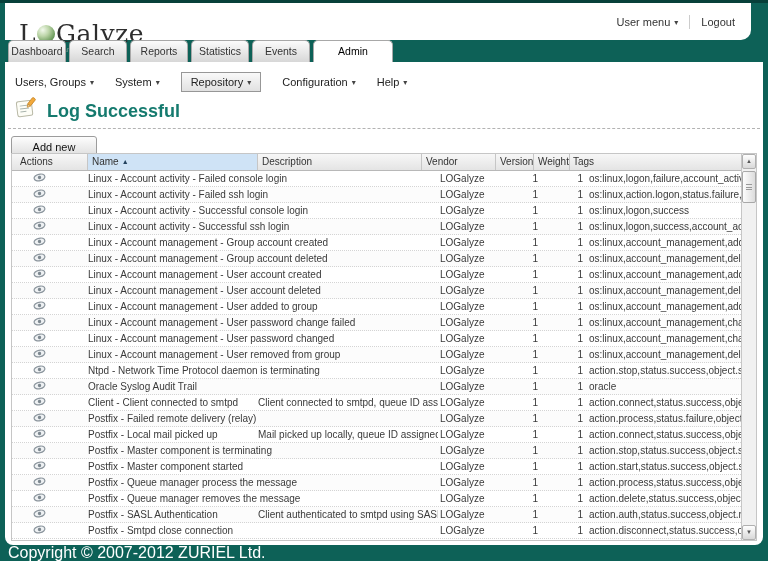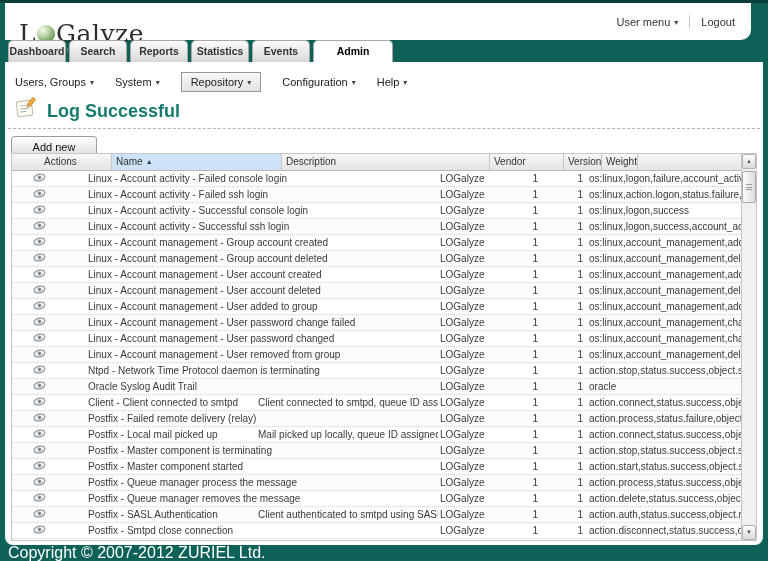--- a/index.html
+++ b/index.html
@@ -31,21 +31,21 @@
   .user-sep { width:1px; height:14px; background:#ccc; margin:0 11px; }
   .logout { cursor:pointer; }
 
   
   .tabbar { position:absolute; top:40px; left:8px; display:flex; gap:3px; height:22px; }
   .tab {
     height:22px; line-height:21px; text-align:center; width:58px;
     background:linear-gradient(#fbfbfb,#d7d7d7);
     border:1px solid #a8a8a8; border-bottom:none;
     border-radius:5px 5px 0 0;
-    font-size:10.5px; font-weight:bold; color:#333; cursor:pointer;
+    font-size:10.5px; font-weight:normal; color:#333; cursor:pointer;
     overflow:hidden;
   }
   .tab.active { background:#fff; color:#000; width:80px; }
 
   
   .content {
     position:absolute; top:62px; left:5px; right:5px; bottom:16px;
     background:#fff; border-radius:0 0 8px 8px; overflow:hidden;
   }
   .menubar { margin:9px 0 0 10px; display:flex; align-items:center; gap:21px; font-size:11px; color:#222; height:21px; }
@@ -72,23 +72,23 @@
   .grid-header {
     display:flex; height:17px; width:calc(100% - 15px);
     background:linear-gradient(#f7f7f7,#e4e4e4);
     border-bottom:1px solid #b8b8b8;
     font-size:10px; color:#333;
   }
   .gh-cell { border-right:1px solid #c6c6c6; padding:2px 4px; line-height:12px; white-space:nowrap; overflow:hidden; cursor:pointer; }
   .gh-cell.sorted { background:#cfe3f6; }
   .sort-arrow { font-size:7px; color:#23425e; margin-left:3px; vertical-align:1px; }
 
-  .col-actions { width:76px; padding-left:8px;margin-left:24px; }
+  .col-actions { width:76px; padding-left:8px; }
   .col-name    { width:170px; }
-  .col-desc    { width:208px; }
+  .col-desc    { width:164px; }
   .col-vendor  { width:74px; }
   .col-version { width:38px; }
   .col-weight  { width:36px; }
   .col-tags    { flex:1; padding-left:3px; }
 
   .grid-body { position:absolute; top:17px; left:0; right:15px; bottom:0; overflow:hidden; font-size:10px; color:#3a3a3a; }
   .grid-row { display:flex; height:16px; line-height:15px; border-bottom:1px dotted #d4d4d4; background:#fff; cursor:default; }
   .grid-row:nth-child(even) { background:#fcfcfc; }
   .cell { white-space:nowrap; }
   .c-actions { width:76px; padding-left:21px; }
@@ -182,20 +182,21 @@
   <button class="add-btn">Add new</button>
 
   <div class="grid">
     <div class="grid-header">
       <div class="gh-cell col-actions">Actions</div>
       <div class="gh-cell col-name sorted"><span>Name</span><span class="sort-arrow">▲</span></div>
       <div class="gh-cell col-desc">Description</div>
       <div class="gh-cell col-vendor">Vendor</div>
       <div class="gh-cell col-version">Version</div>
       <div class="gh-cell col-weight">Weight</div>
+      <div class="gh-cell col-tags" style="border-right:none;">Tags</div>
     </div>
 
     <div class="grid-body">
   <div class="grid-row">
     <div class="cell c-actions"><span class="eye">
       <svg width="13" height="9" viewBox="0 0 26 18" style="transform:rotate(-12deg);">
         <ellipse cx="13" cy="9" rx="11" ry="6.5" fill="#eef1f3" stroke="#8a949c" stroke-width="2.4"></ellipse>
         <circle cx="13" cy="9" r="3.4" fill="#7d8890"></circle>
       </svg>
     </span></div>

